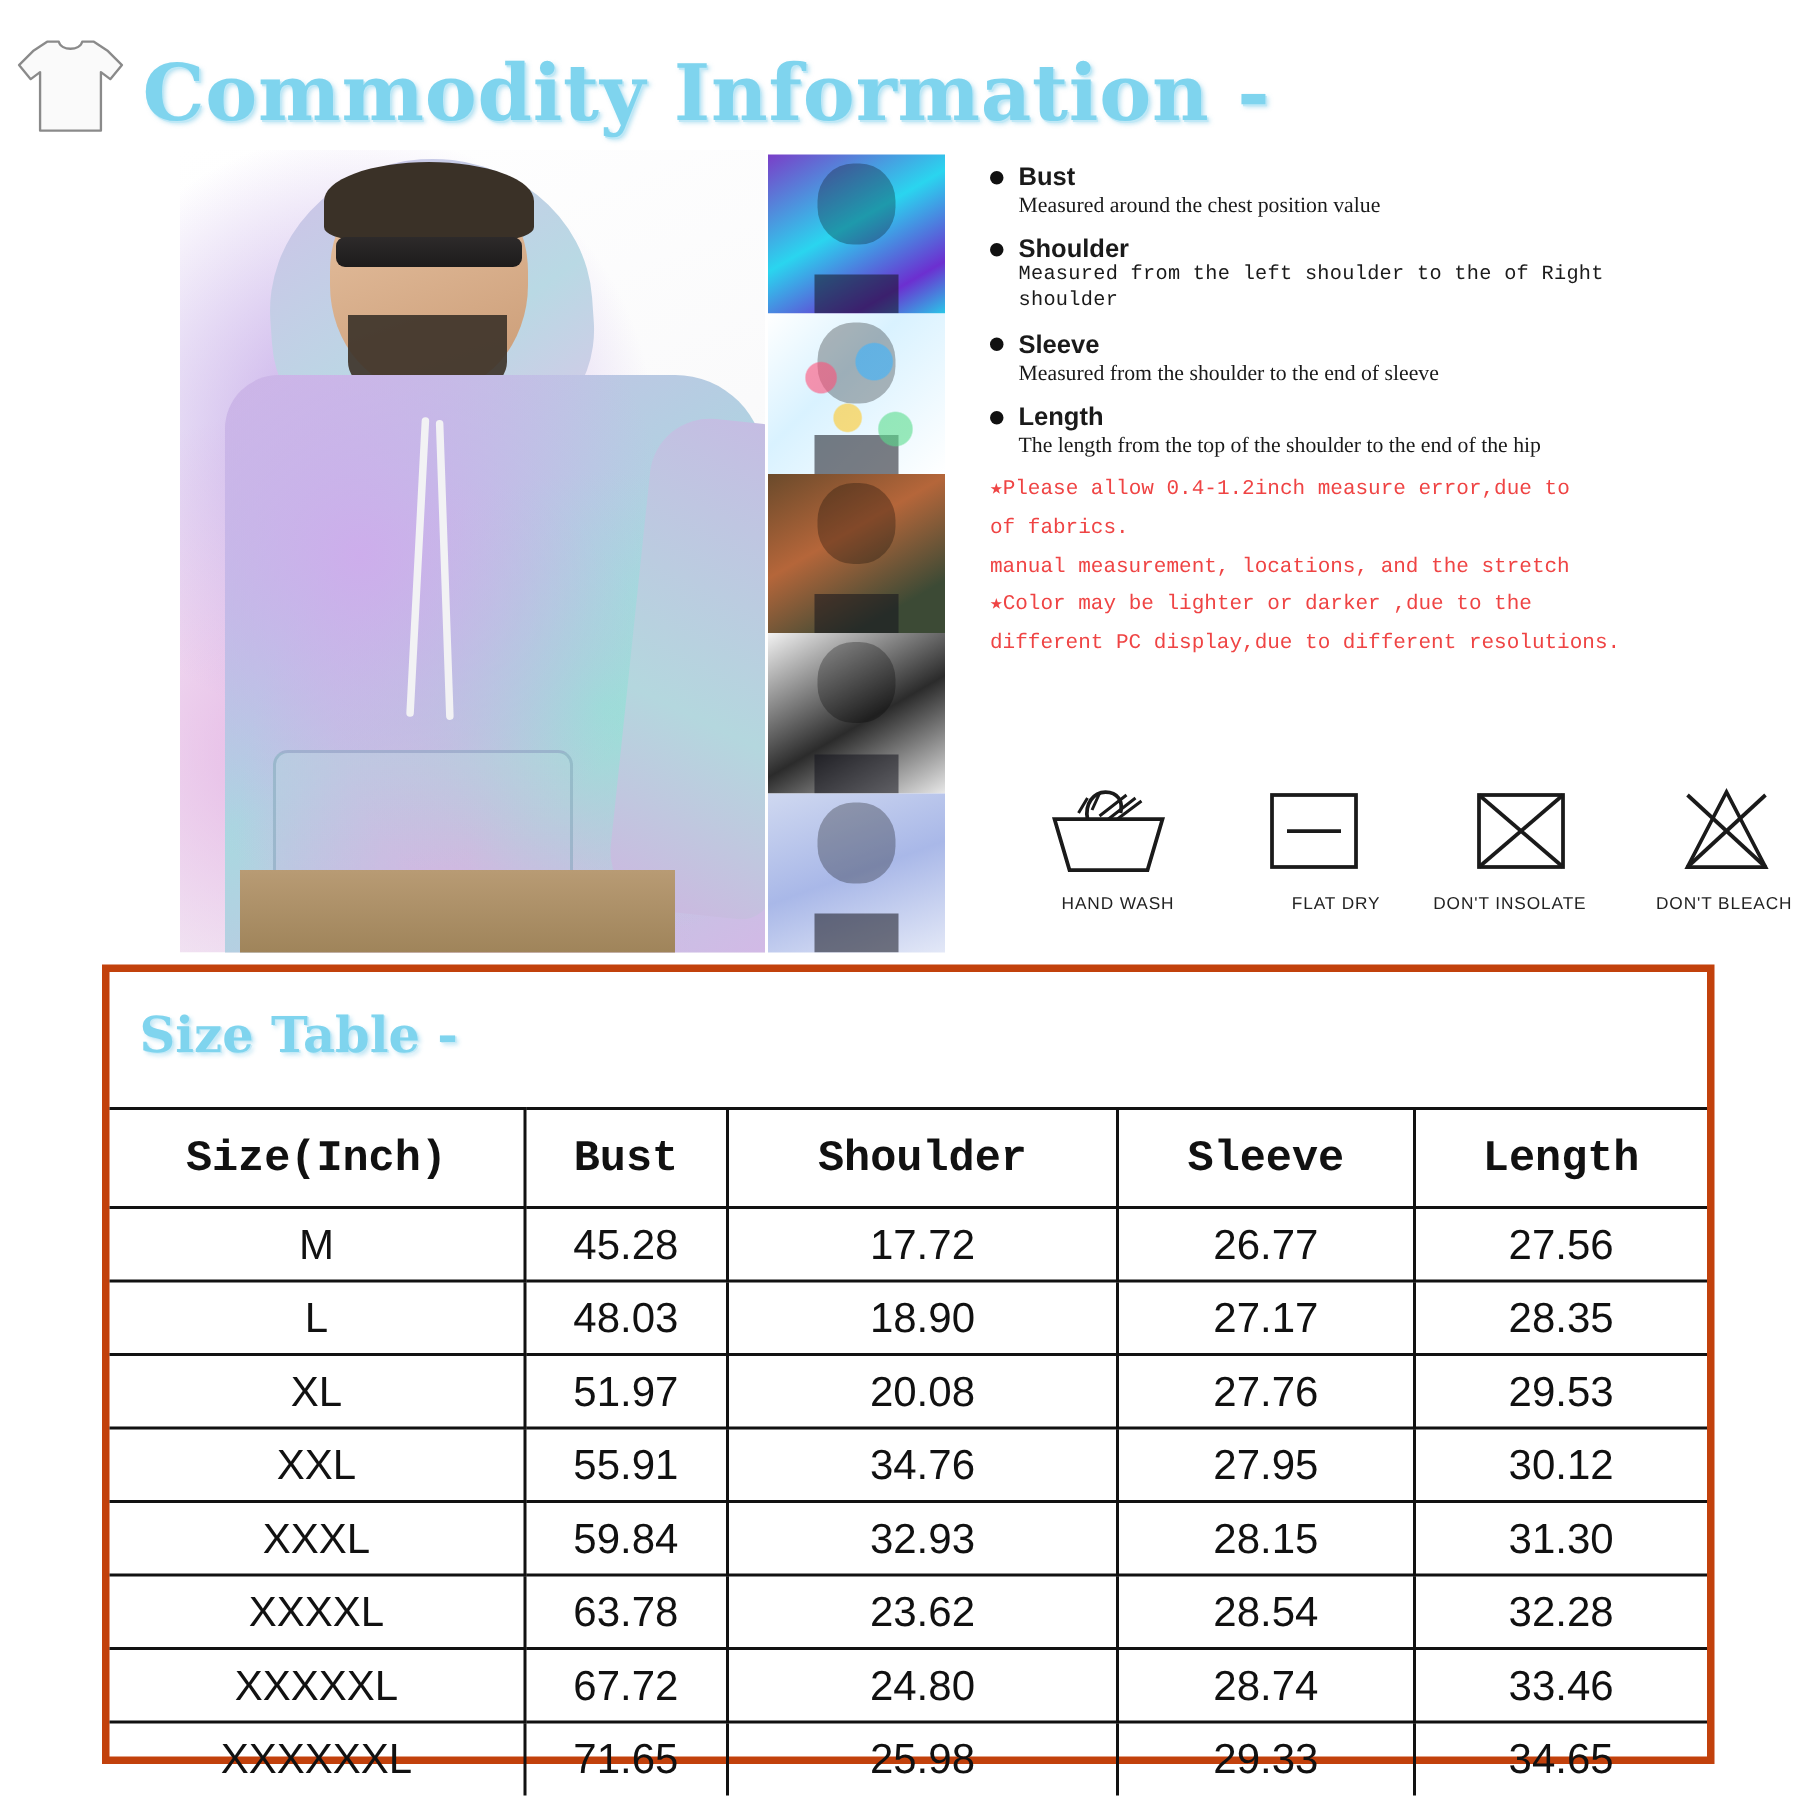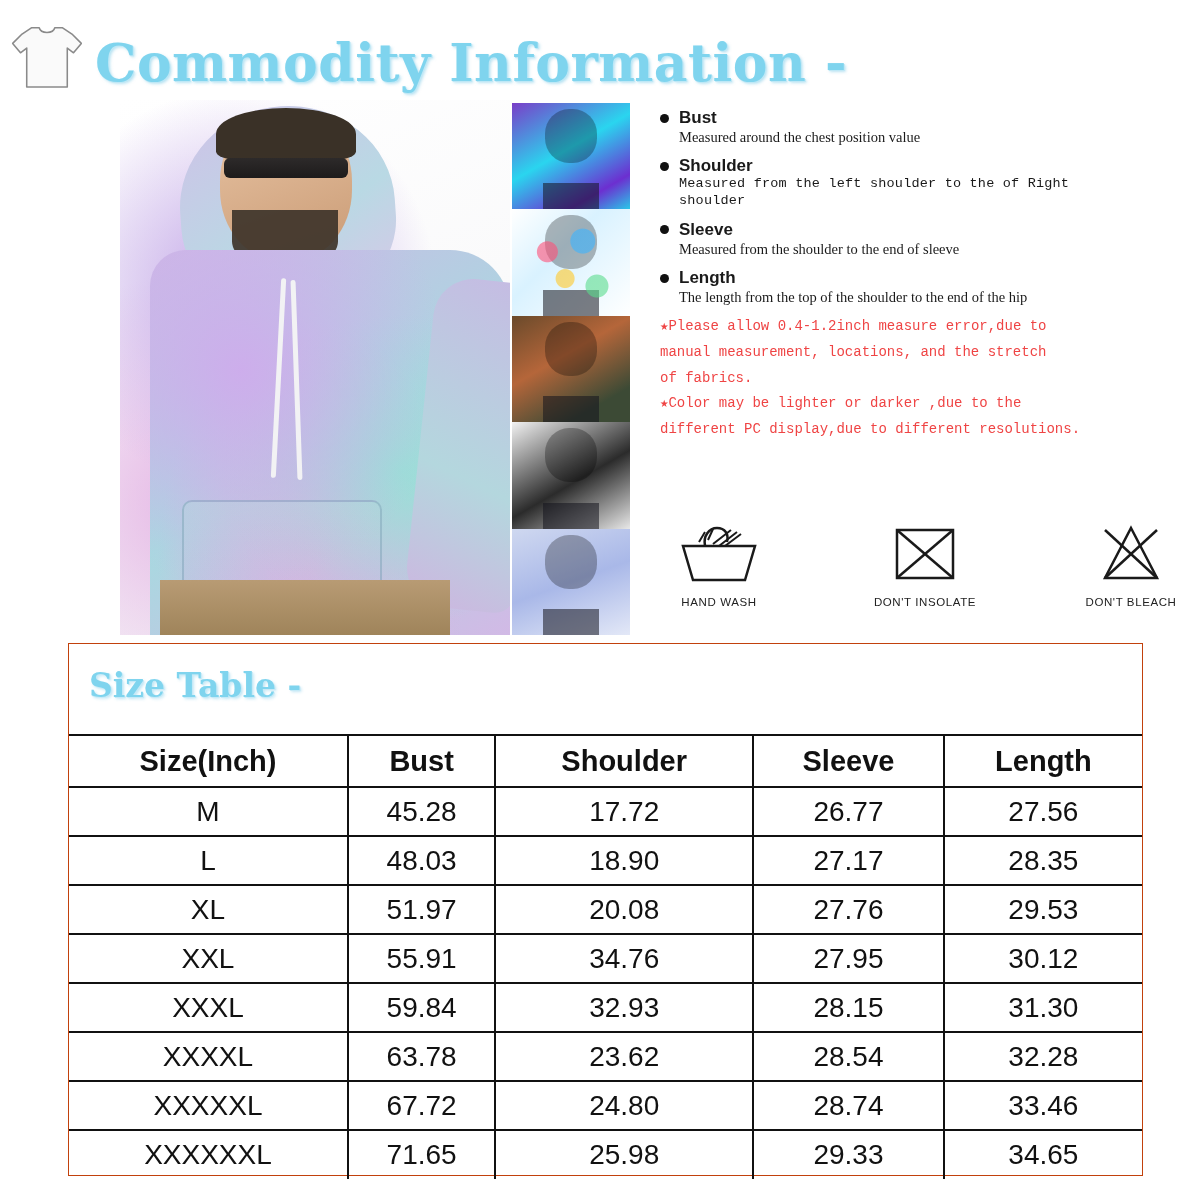--- a/index.html
+++ b/index.html
@@ -152,51 +152,51 @@
     font-family: Liberation Mono, monospace;
     font-size: 14px; color: #ef4444; line-height: 1.55;
     margin-left: 0px; margin-top: 4px;
   }
 
   
   .care-row {
     position: absolute; left: 655px; top: 520px;
     width: 540px; display: flex; justify-content: space-between;
   }
-  .care-item { width: 128px; text-align: center; }
+  .care-item { width: 128px; text-align: right; }
   .care-label {
     font-family: "Liberation Sans", sans-serif;
     font-size: 11.5px; letter-spacing: .6px; color: #222; margin-top: 6px;
   }
 
   
   .size-box {
     position: absolute; left: 68px; top: 643px;
     width: 1075px; height: 533px;
-    border: 1px solid #c2410c;
+    border: 5px solid #c2410c;
     background: #fff;
   }
   .size-title {
     font-family: "DejaVu Serif", serif;
     font-size: 33px; font-weight: 700; color: #7fd4ee;
     text-shadow: 1px 1px 0 #c6eaf7, 2px 2px 3px rgba(120,200,230,.45);
     padding: 22px 0 0 20px;
   }
   table.size-table {
     position: absolute; left: 0; top: 90px;
     width: 100%; border-collapse: collapse;
     font-family: "Liberation Sans", sans-serif;
   }
   table.size-table th, table.size-table td {
     border: 2px solid #111;
     text-align: center;
     color: #111;
   }
   table.size-table th {
-    font-size: 29px; font-weight: 700; height: 52px;
+    font-size: 29px; font-weight: 700; height: 66px; font-family: Liberation Mono, monospace;
   }
   table.size-table td {
     font-size: 28px; font-weight: 400; height: 49px;
   }
   table.size-table tr th:first-child, table.size-table tr td:first-child { width: 26%; border-left: none; }
   table.size-table tr th:last-child, table.size-table tr td:last-child { border-right: none; }
   table.size-table tr:last-child td { border-bottom: none; text-align: center; }
 </style>
 </head>
 <body>
@@ -276,38 +276,45 @@
 
   <div class="note-item">
     <div class="note-head">
       <span class="bullet"></span>
       <span>Length</span>
     </div>
     <div class="note-body">The length from the top of the shoulder to the end of the hip</div>
   </div>
 
   <div class="disclaimer">★Please allow 0.4-1.2inch measure error,due to</div>
+  <div class="disclaimer">of fabrics.</div>
   <div class="disclaimer">manual measurement, locations, and the stretch</div>
-  <div class="disclaimer">of fabrics.</div>
   <div class="disclaimer">★Color may be lighter or darker ,due to the</div>
   <div class="disclaimer">different PC display,due to different resolutions.</div>
 </div>
 
 <div class="care-row">
 
   <div class="care-item">
     <svg width="88" height="66" viewBox="0 0 88 66">
       <path d="M8 26 L80 26 L70 60 L18 60 Z" fill="none" stroke="#1a1a1a" stroke-width="2.5"></path>
       <path d="M30 26 C28 16 34 8 42 8 C50 8 54 14 52 22" fill="none" stroke="#1a1a1a" stroke-width="2.5"></path>
       <path d="M38 24 L56 10 M44 26 L62 12 M50 26 L66 14" stroke="#1a1a1a" stroke-width="2" fill="none"></path>
       <path d="M24 22 L30 12 M33 20 L38 9" stroke="#1a1a1a" stroke-width="2"></path>
     </svg>
     <div class="care-label">HAND WASH</div>
   </div>
 
+  <div class="care-item">
+    <svg width="88" height="66" viewBox="0 0 88 66">
+      <rect x="16" y="10" width="56" height="48" fill="none" stroke="#1a1a1a" stroke-width="2.5"></rect>
+      <line x1="26" y1="34" x2="62" y2="34" stroke="#1a1a1a" stroke-width="2.5"></line>
+    </svg>
+    <div class="care-label">FLAT DRY</div>
+  </div>
 
   <div class="care-item">
     <svg width="88" height="66" viewBox="0 0 88 66">
       <rect x="16" y="10" width="56" height="48" fill="none" stroke="#1a1a1a" stroke-width="2.5"></rect>
       <line x1="16" y1="10" x2="72" y2="58" stroke="#1a1a1a" stroke-width="2.5"></line>
       <line x1="72" y1="10" x2="16" y2="58" stroke="#1a1a1a" stroke-width="2.5"></line>
     </svg>
     <div class="care-label">DON'T INSOLATE</div>
   </div>
 

